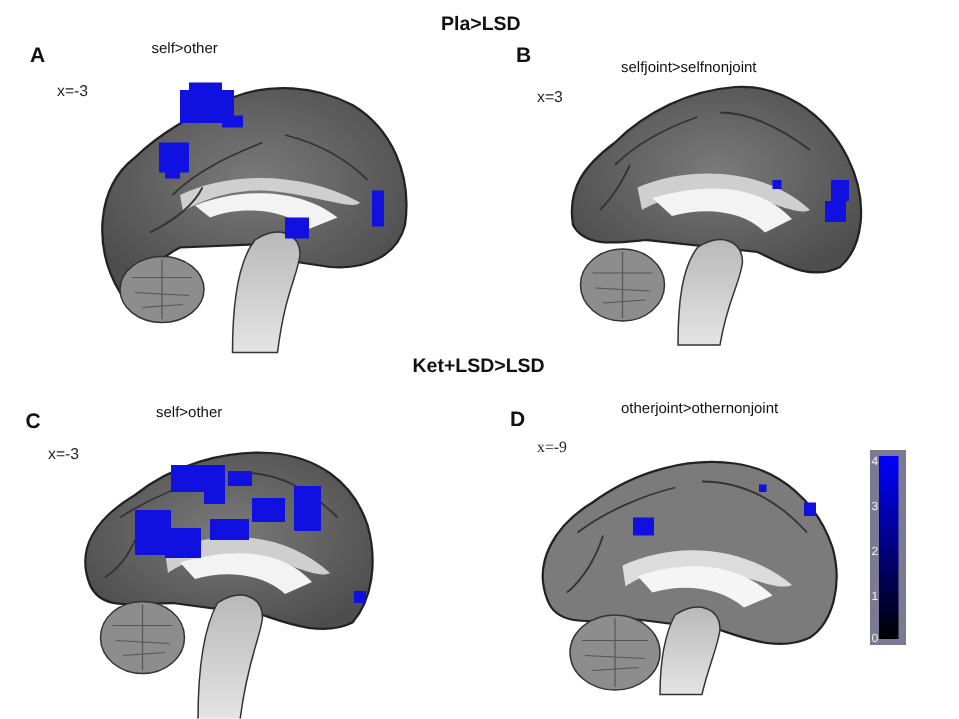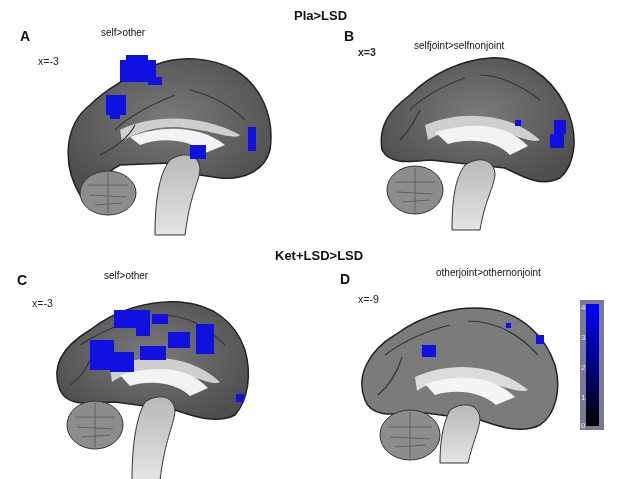--- a/index.html
+++ b/index.html
@@ -9,37 +9,37 @@
   .panel-letter{font-weight:bold;font-size:14px;}
   .contrast{font-size:10px;}
   .coord{font-size:10.5px;color:#222;}
   svg{position:absolute;overflow:visible;}
   .cb-label{font-size:8px;fill:#eee;font-family:"Liberation Sans",sans-serif;}
 </style>
 </head>
 <body>
 
 <div class="abs group-title" style="left:294px;top:8px;">Pla&gt;LSD</div>
-<div class="abs group-title" style="left:275px;top:248px;">Ket+LSD&gt;LSD</div>
+<div class="abs group-title" style="left:275px;top:236px;">Ket+LSD&gt;LSD</div>
 
 <div class="abs panel-letter" style="left:20px;top:28px;">A</div>
 <div class="abs contrast" style="left:101px;top:27px;">self&gt;other</div>
 <div class="abs coord" style="left:38px;top:55px;">x=-3</div>
 
 <div class="abs panel-letter" style="left:344px;top:28px;">B</div>
 <div class="abs contrast" style="left:414px;top:40px;">selfjoint&gt;selfnonjoint</div>
-<div class="abs coord" style="left:358px;top:46px;font-weight:bold;">x=3</div>
+<div class="abs coord" style="left:358px;top:59px;">x=3</div>
 
 <div class="abs panel-letter" style="left:17px;top:272px;">C</div>
 <div class="abs contrast" style="left:104px;top:270px;">self&gt;other</div>
 <div class="abs coord" style="left:32px;top:297px;">x=-3</div>
 
 <div class="abs panel-letter" style="left:340px;top:271px;">D</div>
-<div class="abs contrast" style="left:436px;top:267px;">otherjoint&gt;othernonjoint</div>
-<div class="abs coord" style="left:358px;top:293px;">x=-9</div>
+<div class="abs contrast" style="left:414px;top:267px;">otherjoint&gt;othernonjoint</div>
+<div class="abs coord" style="left:358px;top:293px;font-family:Liberation Serif, serif;">x=-9</div>
 
 <svg width="0" height="0" style="position:absolute">
   <defs>
     <radialGradient id="gm" cx="50%" cy="45%" r="60%">
       <stop offset="0%" stop-color="#7a7a7a"></stop>
       <stop offset="100%" stop-color="#4e4e4e"></stop>
     </radialGradient>
     <linearGradient id="stem" x1="0" y1="0" x2="0" y2="1">
       <stop offset="0%" stop-color="#b9b9b9"></stop>
       <stop offset="100%" stop-color="#e4e4e4"></stop>

